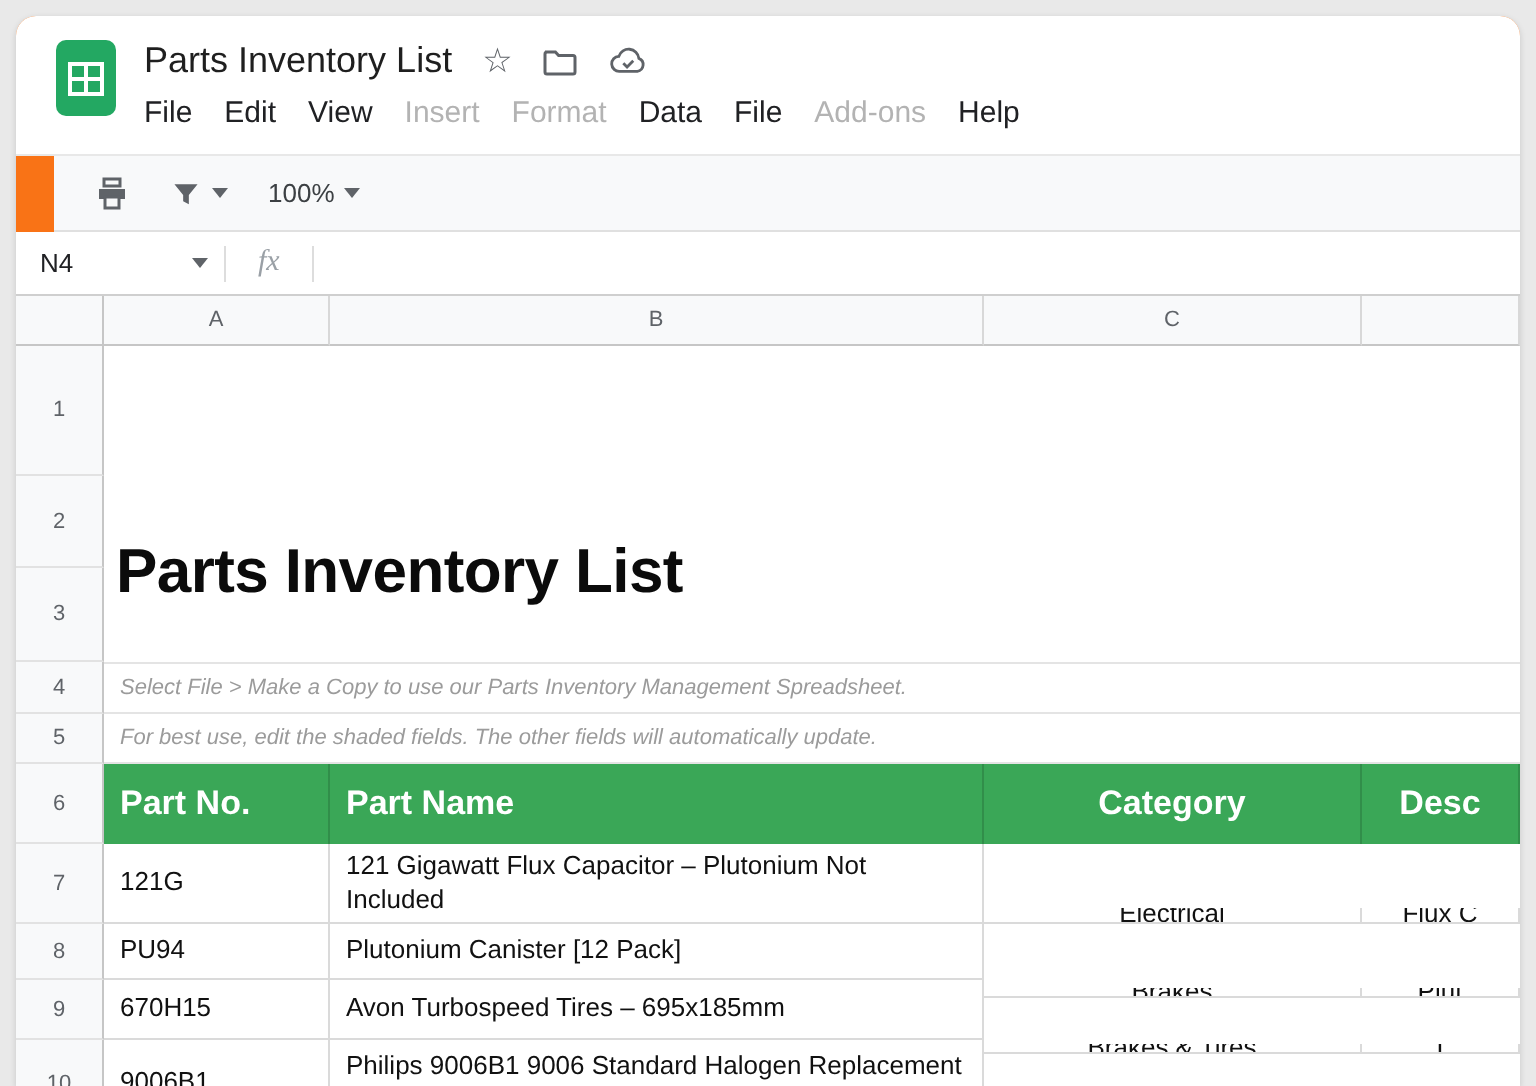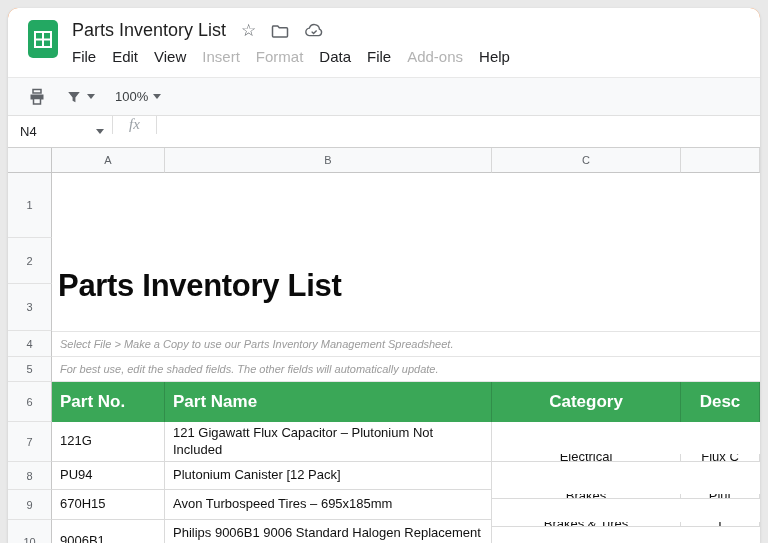--- a/index.html
+++ b/index.html
@@ -25,27 +25,27 @@
   .title-area { margin-left: 14px; }
   .title-row { display: flex; align-items: center; gap: 15px; height: 24px; }
   .doc-title { font-size: 18px; color: #1f1f1f; white-space: nowrap; }
   .tb-icon { color: #5f6368; display: flex; align-items: center; cursor: pointer; }
   .star-glyph { font-size: 17px; line-height: 17px; }
   .menubar { display: flex; gap: 16px; margin-top: 6px; text-align: right; }
   .menu-item { font-size: 15px; color: #202124; cursor: pointer; white-space: nowrap; }
   .menu-item.dim { color: #b3b3b3; }
 
   
-  .toolbar { height: 38px; background: var(--toolbar-bg, #f8f9fa); border-bottom: 1px solid #e0e0e0; display: flex; align-items: center; padding-left: 20px; gap: 20px; }
+  .toolbar { height: 38px; background: var(--toolbar-bg, #f8f9fa); border-bottom: 1px solid #e0e0e0; display: flex; align-items: center; padding-left: 20px; gap: 20px; margin-left: 19px; }
   .tool { display: flex; align-items: center; gap: 5px; cursor: pointer; }
   .zoom-label { font-size: 13px; color: #3c4043; }
   .caret { width: 0; height: 0; border-left: 4px solid transparent; border-right: 4px solid transparent; border-top: 5px solid #5f6368; }
 
   
-  .formulabar { height: 32px; background: #fff; border-bottom: 1px solid #cfcfcf; display: flex; align-items: flex-start; }
+  .formulabar { height: 32px; background: #fff; border-bottom: 1px solid #cfcfcf; display: flex; align-items: center; }
   .namebox { width: 104px; padding-left: 12px; padding-right: 8px; display: flex; align-items: center; justify-content: space-between; font-size: 13px; color: #202124; cursor: pointer; height: 100%; }
   .vdiv { width: 1px; height: 18px; background: #ddd; flex: none; }
   .fx { margin: 0 16px; font-family: "Liberation Serif", serif; font-style: italic; font-size: 15px; color: #9aa0a6; }
 
   
   .sheet { position: absolute; top: 140px; left: 0; right: 0; bottom: 0; overflow: hidden; background: #fff; }
   .hdr-row { display: flex; height: 25px; }
   .corner { width: 44px; flex: none; background: #f8f9fa; border-right: 1px solid #c6c6c6; border-bottom: 1px solid #c6c6c6; cursor: pointer; }
   .colhdr { background: #f8f9fa; border-right: 1px solid #d8d8d8; border-bottom: 1px solid #c6c6c6; font-size: 11px; color: #5f6368; display: flex; align-items: center; justify-content: center; cursor: pointer; }
   .cA { width: 113px; flex: none; }

